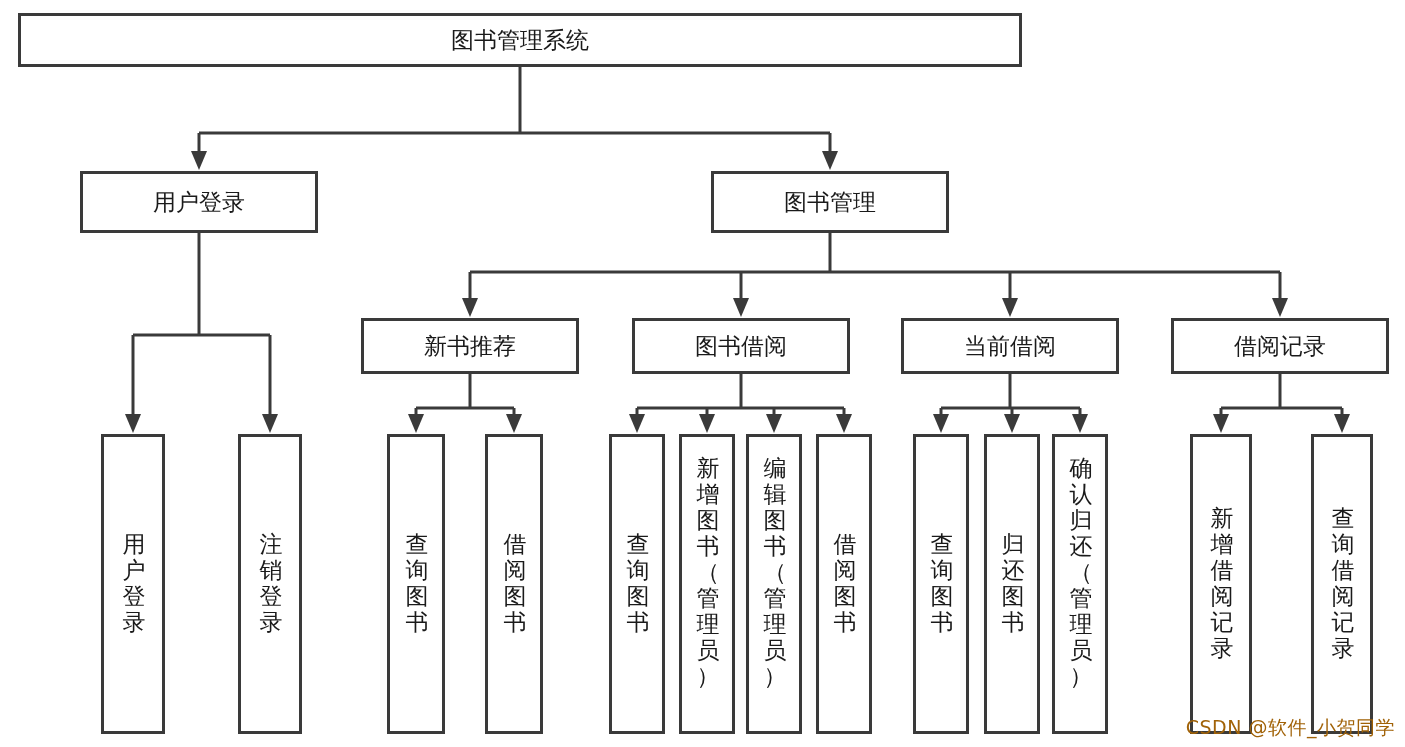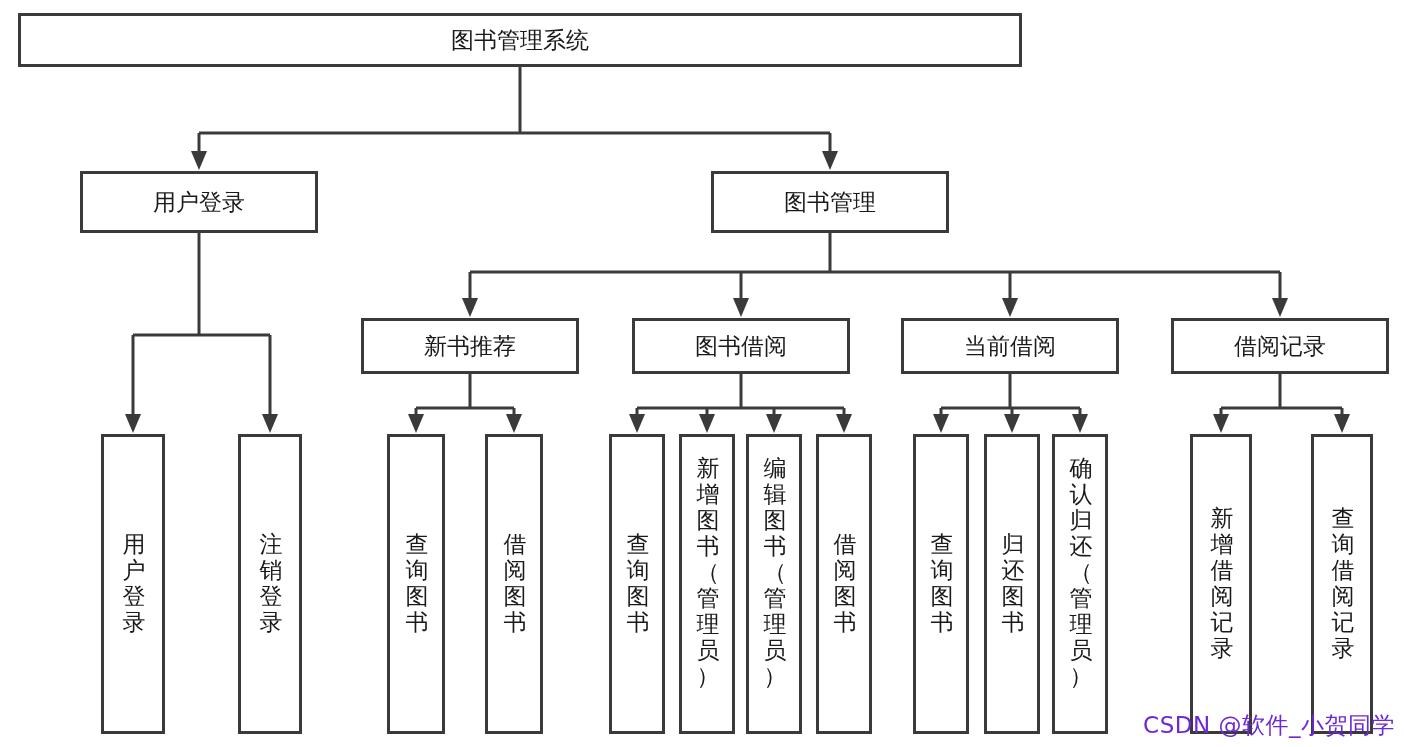--- a/index.html
+++ b/index.html
@@ -54,22 +54,22 @@
     font-family: "DejaVu Sans", "Liberation Sans", sans-serif;
     font-size: 23px;
     fill: #1a1a1a;
     text-anchor: middle;
   }
   .watermark-text {
     position: absolute;
     right: 10px;
     bottom: 6px;
     font-family: "DejaVu Sans", "Liberation Sans", sans-serif;
-    font-size: 23px;
-    color: #6d28d9;
+    font-size: 19px;
+    color: #a16207;
     letter-spacing: 0.5px;
     white-space: nowrap;
     pointer-events: none;
   }
 </style>
 </head>
 <body>
 
 <div id="diagram-root">
 

